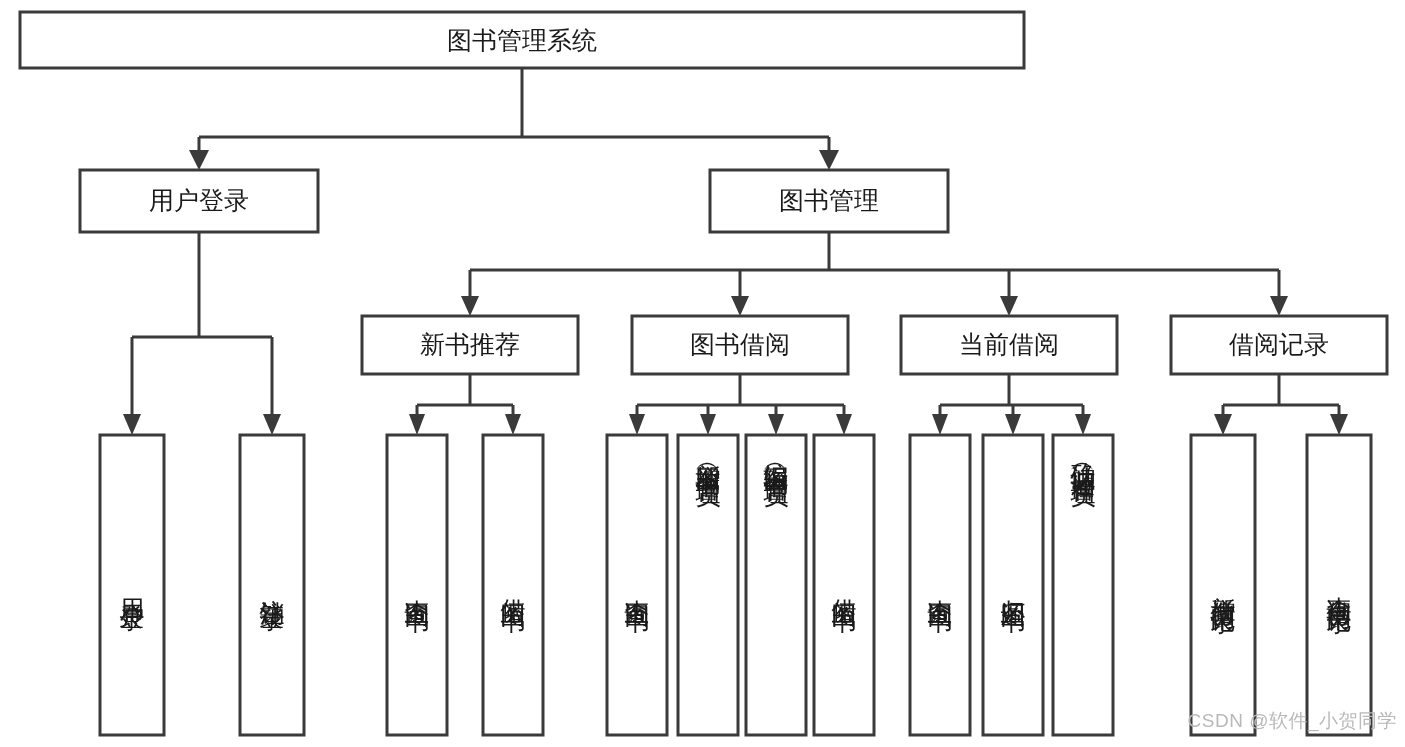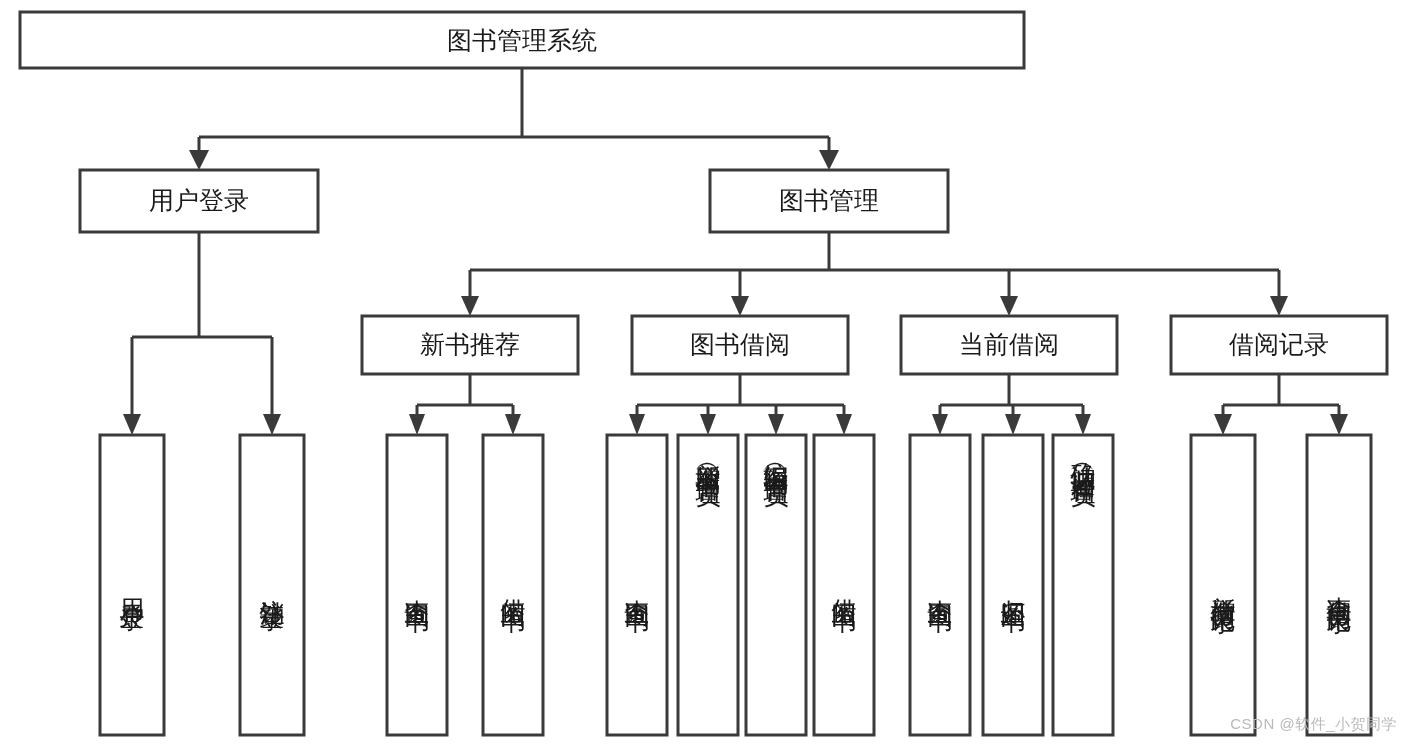--- a/index.html
+++ b/index.html
@@ -62,21 +62,21 @@
     line-height: 1;
     letter-spacing: 3px;
     color: #1a1a1a;
     white-space: nowrap;
   }
   .watermark {
     position: absolute;
     right: 8px;
     bottom: 4px;
     font-family: "Liberation Sans", "DejaVu Sans", sans-serif;
-    font-size: 15px;
+    font-size: 19px;
     color: #b9b9b9;
     letter-spacing: 0.5px;
     user-select: none;
   }
 </style>
 </head>
 <body>
 
 <div id="diagram-root">
 

